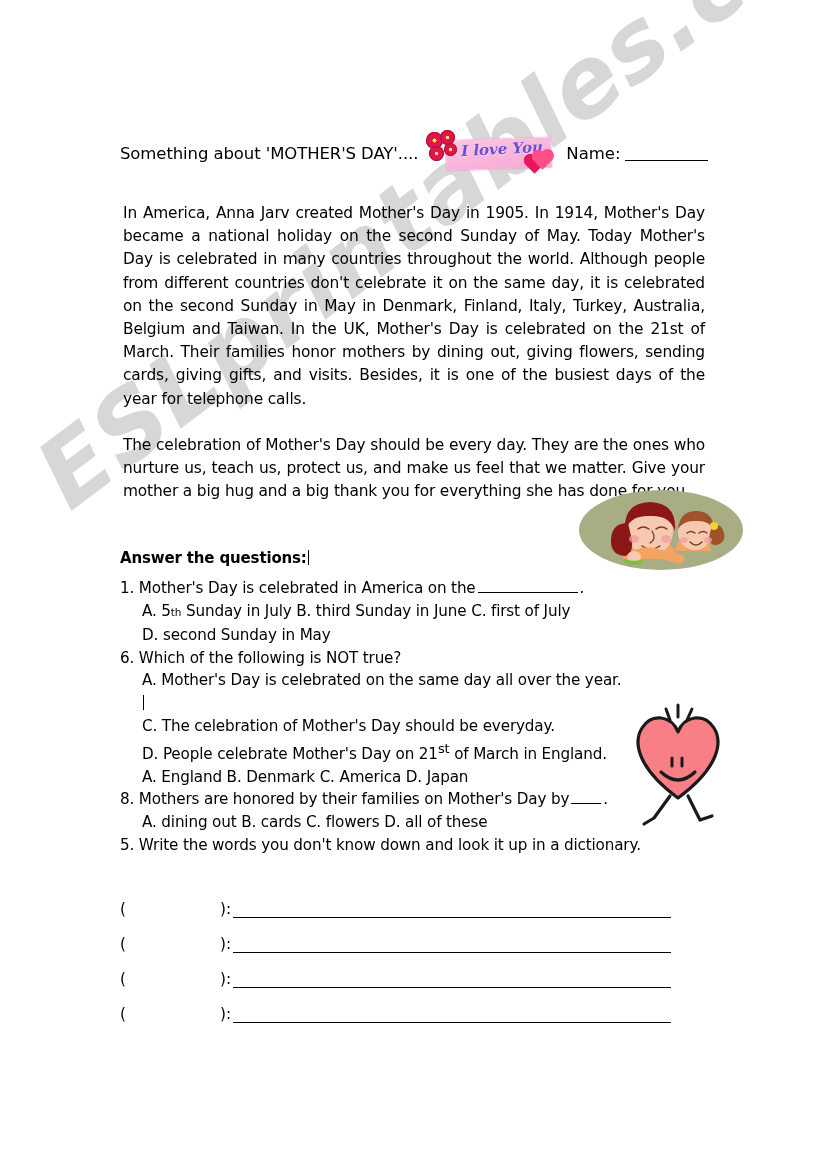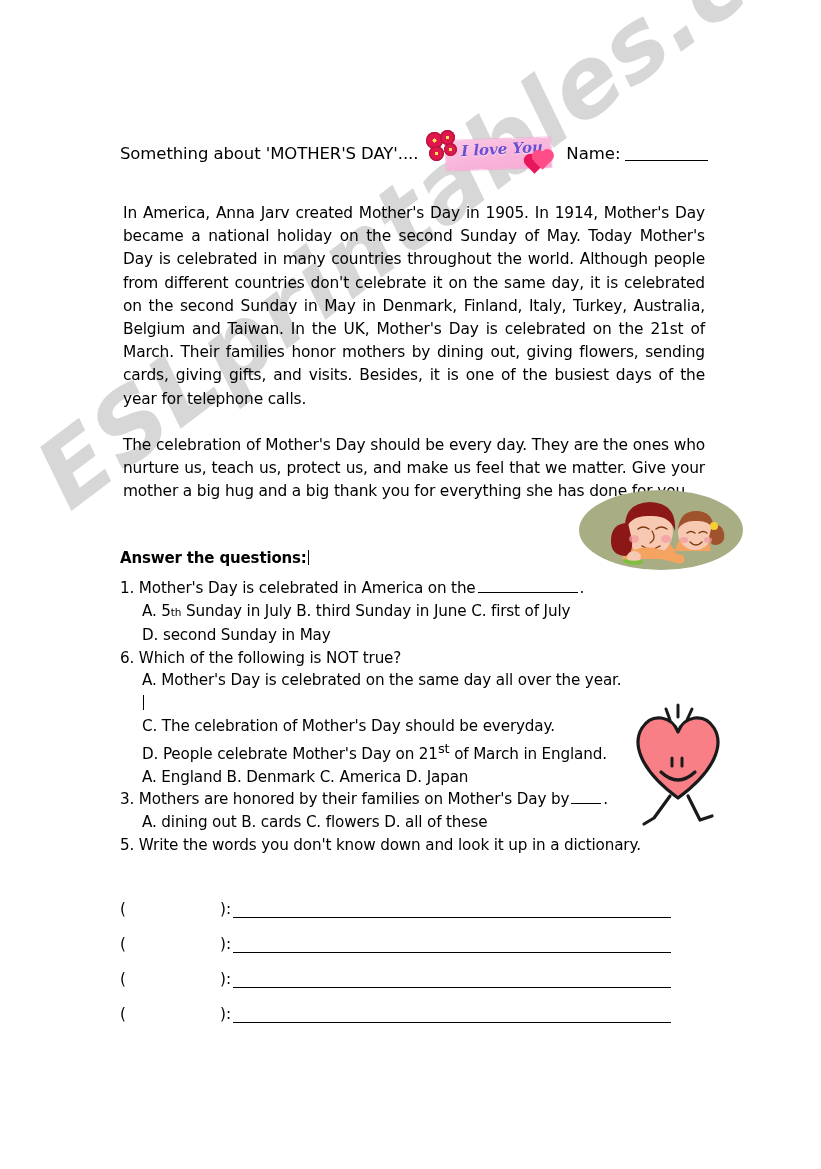--- a/index.html
+++ b/index.html
@@ -326,21 +326,21 @@
         <div class="q-line indent">D. second Sunday in May</div>
 
         <div class="q-line">6. Which of the following is NOT true?</div>
         <div class="q-line indent">A. Mother's Day is celebrated on the same day all over the year.</div>
         <div class="q-line indent"><span class="q-caret"></span></div>
         <div class="q-line indent">C. The celebration of Mother's Day should be everyday.</div>
         <div class="q-line indent"><span>D. People celebrate Mother's Day on 21</span><sup class="ord">st</sup><span> of March in England.</span></div>
 
         <div class="q-line indent">A. England B. Denmark C. America D. Japan</div>
 
-        <div class="q-line"><span>3. Mothers are honored by their families on Mother's Day by</span><span class="blank-short"></span><span>.</span></div>
+        <div class="q-line"><span>8. Mothers are honored by their families on Mother's Day by</span><span class="blank-short"></span><span>.</span></div>
         <div class="q-line indent">A. dining out B. cards C. flowers D. all of these</div>
 
         <div class="q-line">5. Write the words you don't know down and look it up in a dictionary.</div>
       </div>
 
       <div class="answers">
         <div class="ans-row">
           <span class="paren-open">(</span>
           <span class="paren-close">):</span>
           <span class="ans-rule"></span>

